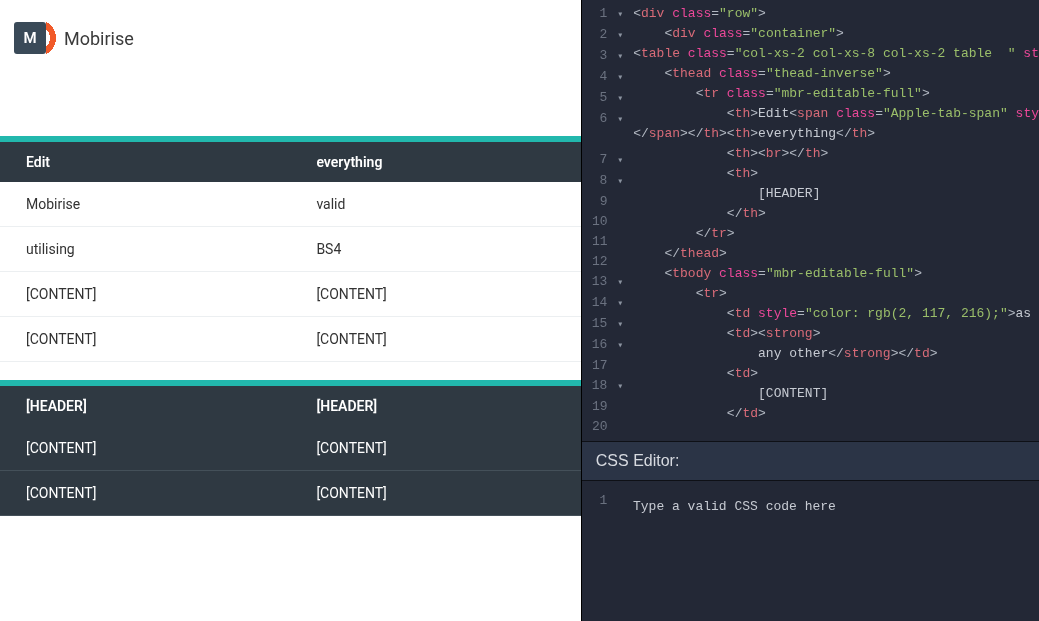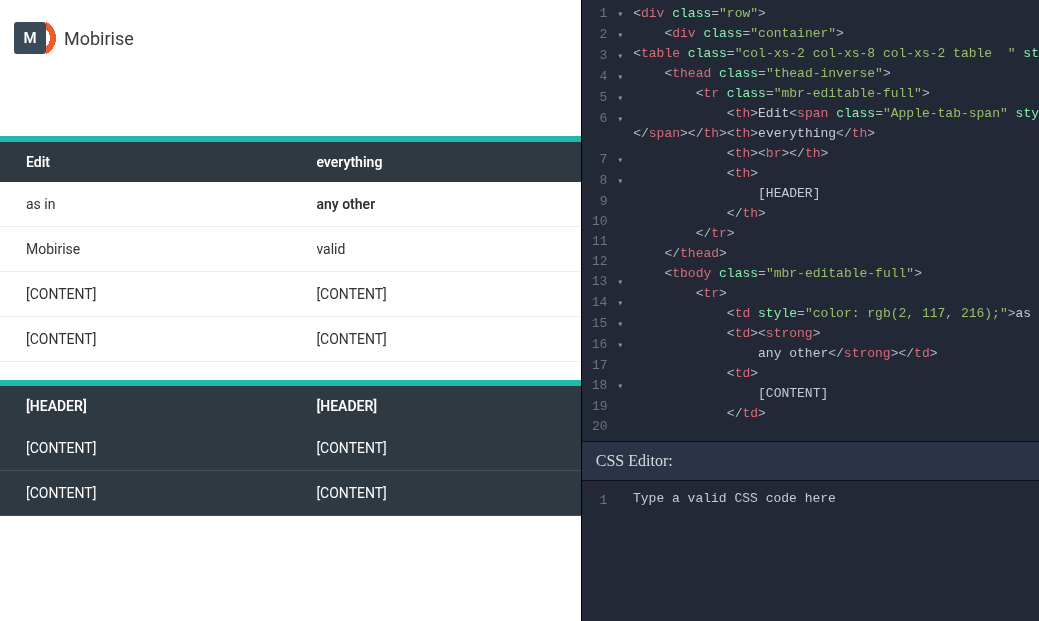--- a/index.html
+++ b/index.html
@@ -117,42 +117,42 @@
     color:#8b93a0; font-size:10px; display:inline-block; width:8px;
   }
   .code-lines{
     padding:4px 0 4px 4px;
     line-height:20px;
     white-space:pre;
     overflow:hidden;
   }
   .code-lines .ln{ display:block; height:20px;}
   .t-tag{ color:#d86b78;margin-top:24px; } 
-  .t-attr{ color:#86efac; }
+  .t-attr{ color:#ec4899; }
   .t-str{ color:#9bbf6a; }
   .t-punc{ color:#b2b8c2; }
   .t-plain{ color:#c7cbd3; }
 
   .css-header{
     background:#2b3446;
     color:#d7dae0;
     padding:10px 14px;
-    font-family: Liberation Serif, serif;
+    font-family: Liberation Sans, sans-serif;
     font-size:16px;
     border-top:1px solid #0e1016;
     border-bottom:1px solid #0e1016;
     margin-top:10px;
   }
   .css-body{
     display:flex;
     background:#232836;
     min-height:140px;
   }
   .css-body .gutter{ padding-top:10px;}
-  .css-body .code-lines{ padding-top:8px;}
+  .css-body .code-lines{ padding-top:16px;}
 </style>
 </head>
 <body>
 
 <div class="preview">
 
   <div class="brand-row">
     <div class="brand-icon">
       <span class="m">M</span>
     </div>
@@ -163,26 +163,26 @@
     <div class="teal-bar"></div>
     <table class="preview-table">
       <thead>
         <tr>
           <th>Edit</th>
           <th>everything</th>
         </tr>
       </thead>
       <tbody id="t1body">
           <tr>
-            <td class="link-blue">as in</td>
-            <td class="text-orange">any other</td>
-          </tr>
-          <tr>
             <td>Mobirise</td>
             <td>valid</td>
+          </tr>
+          <tr>
+            <td class="text-red">utilising</td>
+            <td>BS4</td>
           </tr>
           <tr>
             <td>[CONTENT]</td>
             <td>[CONTENT]</td>
           </tr>
           <tr>
             <td>[CONTENT]</td>
             <td>[CONTENT]</td>
           </tr>
         </tbody>

